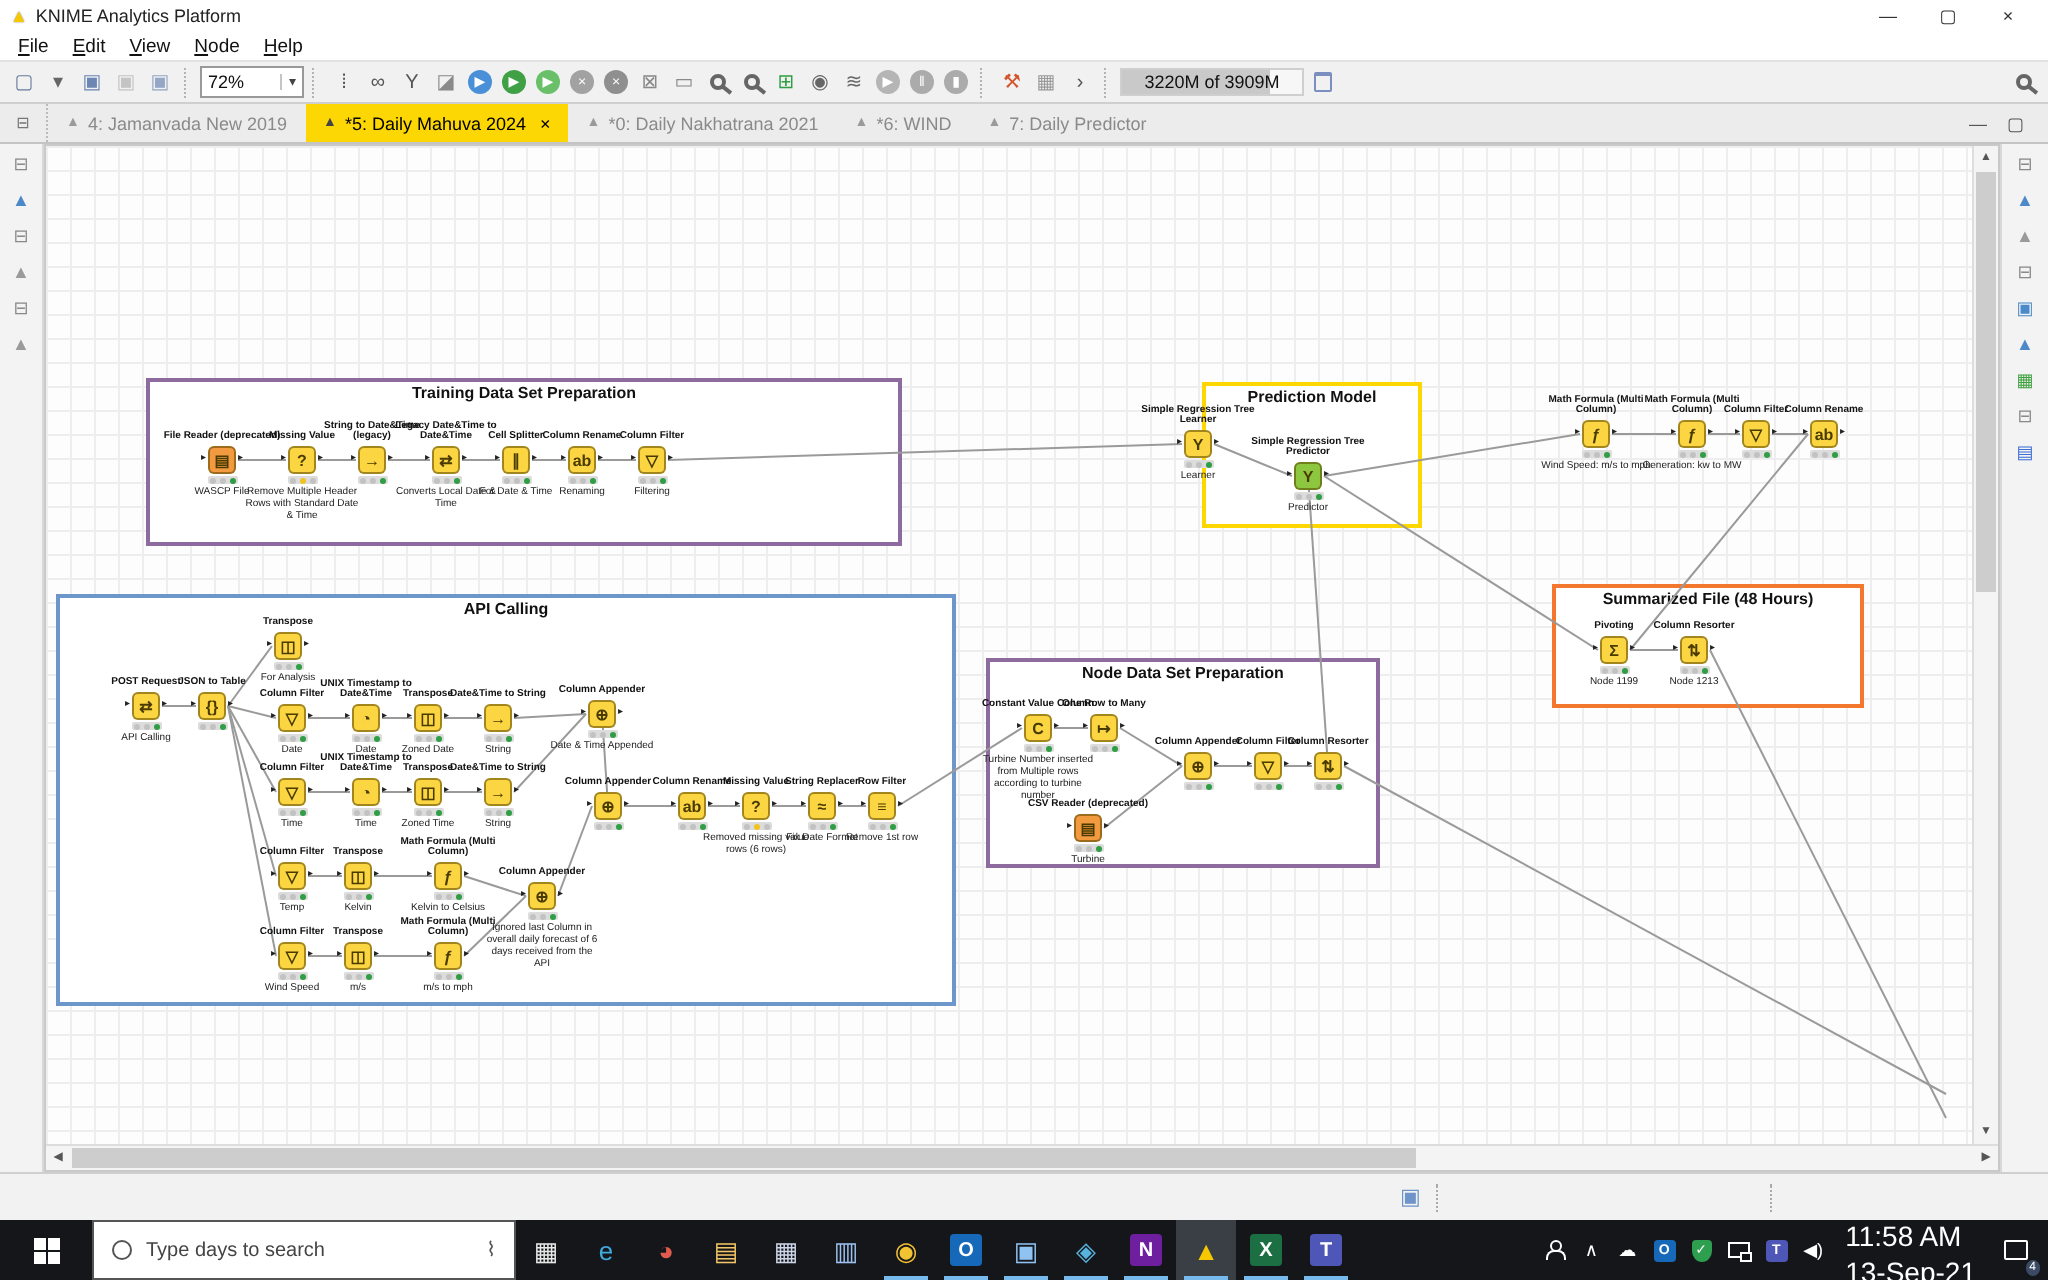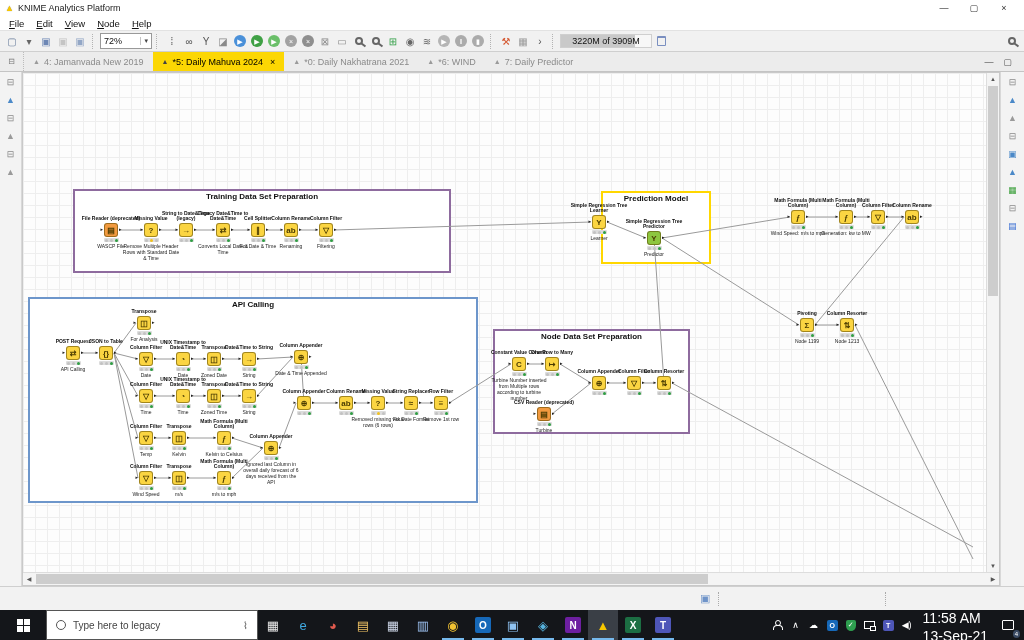--- a/index.html
+++ b/index.html
@@ -277,20 +277,23 @@
             <line x1="529" y1="341" x2="568" y2="310" stroke="#9a9a9a" stroke-width="1"></line>
             <line x1="584" y1="310" x2="603" y2="310" stroke="#9a9a9a" stroke-width="1"></line>
             <line x1="619" y1="310" x2="633" y2="310" stroke="#9a9a9a" stroke-width="1"></line>
           </svg>
       <div class="anno" style="left: 50px; top: 116px; width: 378px; height: 84px; border: 2px solid rgb(142, 107, 158);">
             <div class="anno-title">Training Data Set Preparation</div>
           </div>
           <div class="anno" style="left: 553px; top: 118px; width: 110px; height: 73px; border: 2px solid rgb(255, 215, 0); margin-left: 25px;">
             <div class="anno-title">Prediction Model</div>
           </div>
+          <div class="anno" style="left: 753px; top: 219px; width: 156px; height: 62px; border: 2px solid rgb(244, 119, 46);">
+            <div class="anno-title">Summarized File (48 Hours)</div>
+          </div>
           <div class="anno" style="left: 5px; top: 224px; width: 450px; height: 206px; border: 2px solid rgb(109, 150, 203);">
             <div class="anno-title">API Calling</div>
           </div>
           <div class="anno" style="left: 470px; top: 256px; width: 197px; height: 105px; border: 2px solid rgb(142, 107, 158);">
             <div class="anno-title">Node Data Set Preparation</div>
           </div>
           <div class="node" style="left: 56px; top: 137px;">
             <div class="nname">File Reader (deprecated)</div>
             <div class="nrow">
               <span class="nport">▸</span>
@@ -949,21 +952,21 @@
   <span class="start">
     <span class="winlogo">
         <span></span>
         <span></span>
         <span></span>
         <span></span>
       </span>
   </span>
   <span class="tsearch">
     <span class="circ"></span>
-    <span class="ph">Type here to legacy</span>
+    <span class="ph">Type days to search</span>
     <span class="mic">⌇</span>
   </span>
   <span id="apps-host" style="display:flex">
       <span class="tapp" style="color: rgb(232, 232, 232);">▦</span>
       <span class="tapp" style="color: rgb(63, 169, 224);">e</span>
       <span class="tapp" style="color: rgb(224, 90, 78);">◕</span>
       <span class="tapp" style="color: rgb(242, 197, 102);">▤</span>
       <span class="tapp" style="color: rgb(205, 214, 232);">▦</span>
       <span class="tapp" style="color: rgb(156, 192, 240);">▥</span>
       <span class="tapp active" style="color: rgb(241, 194, 50);">◉</span>

